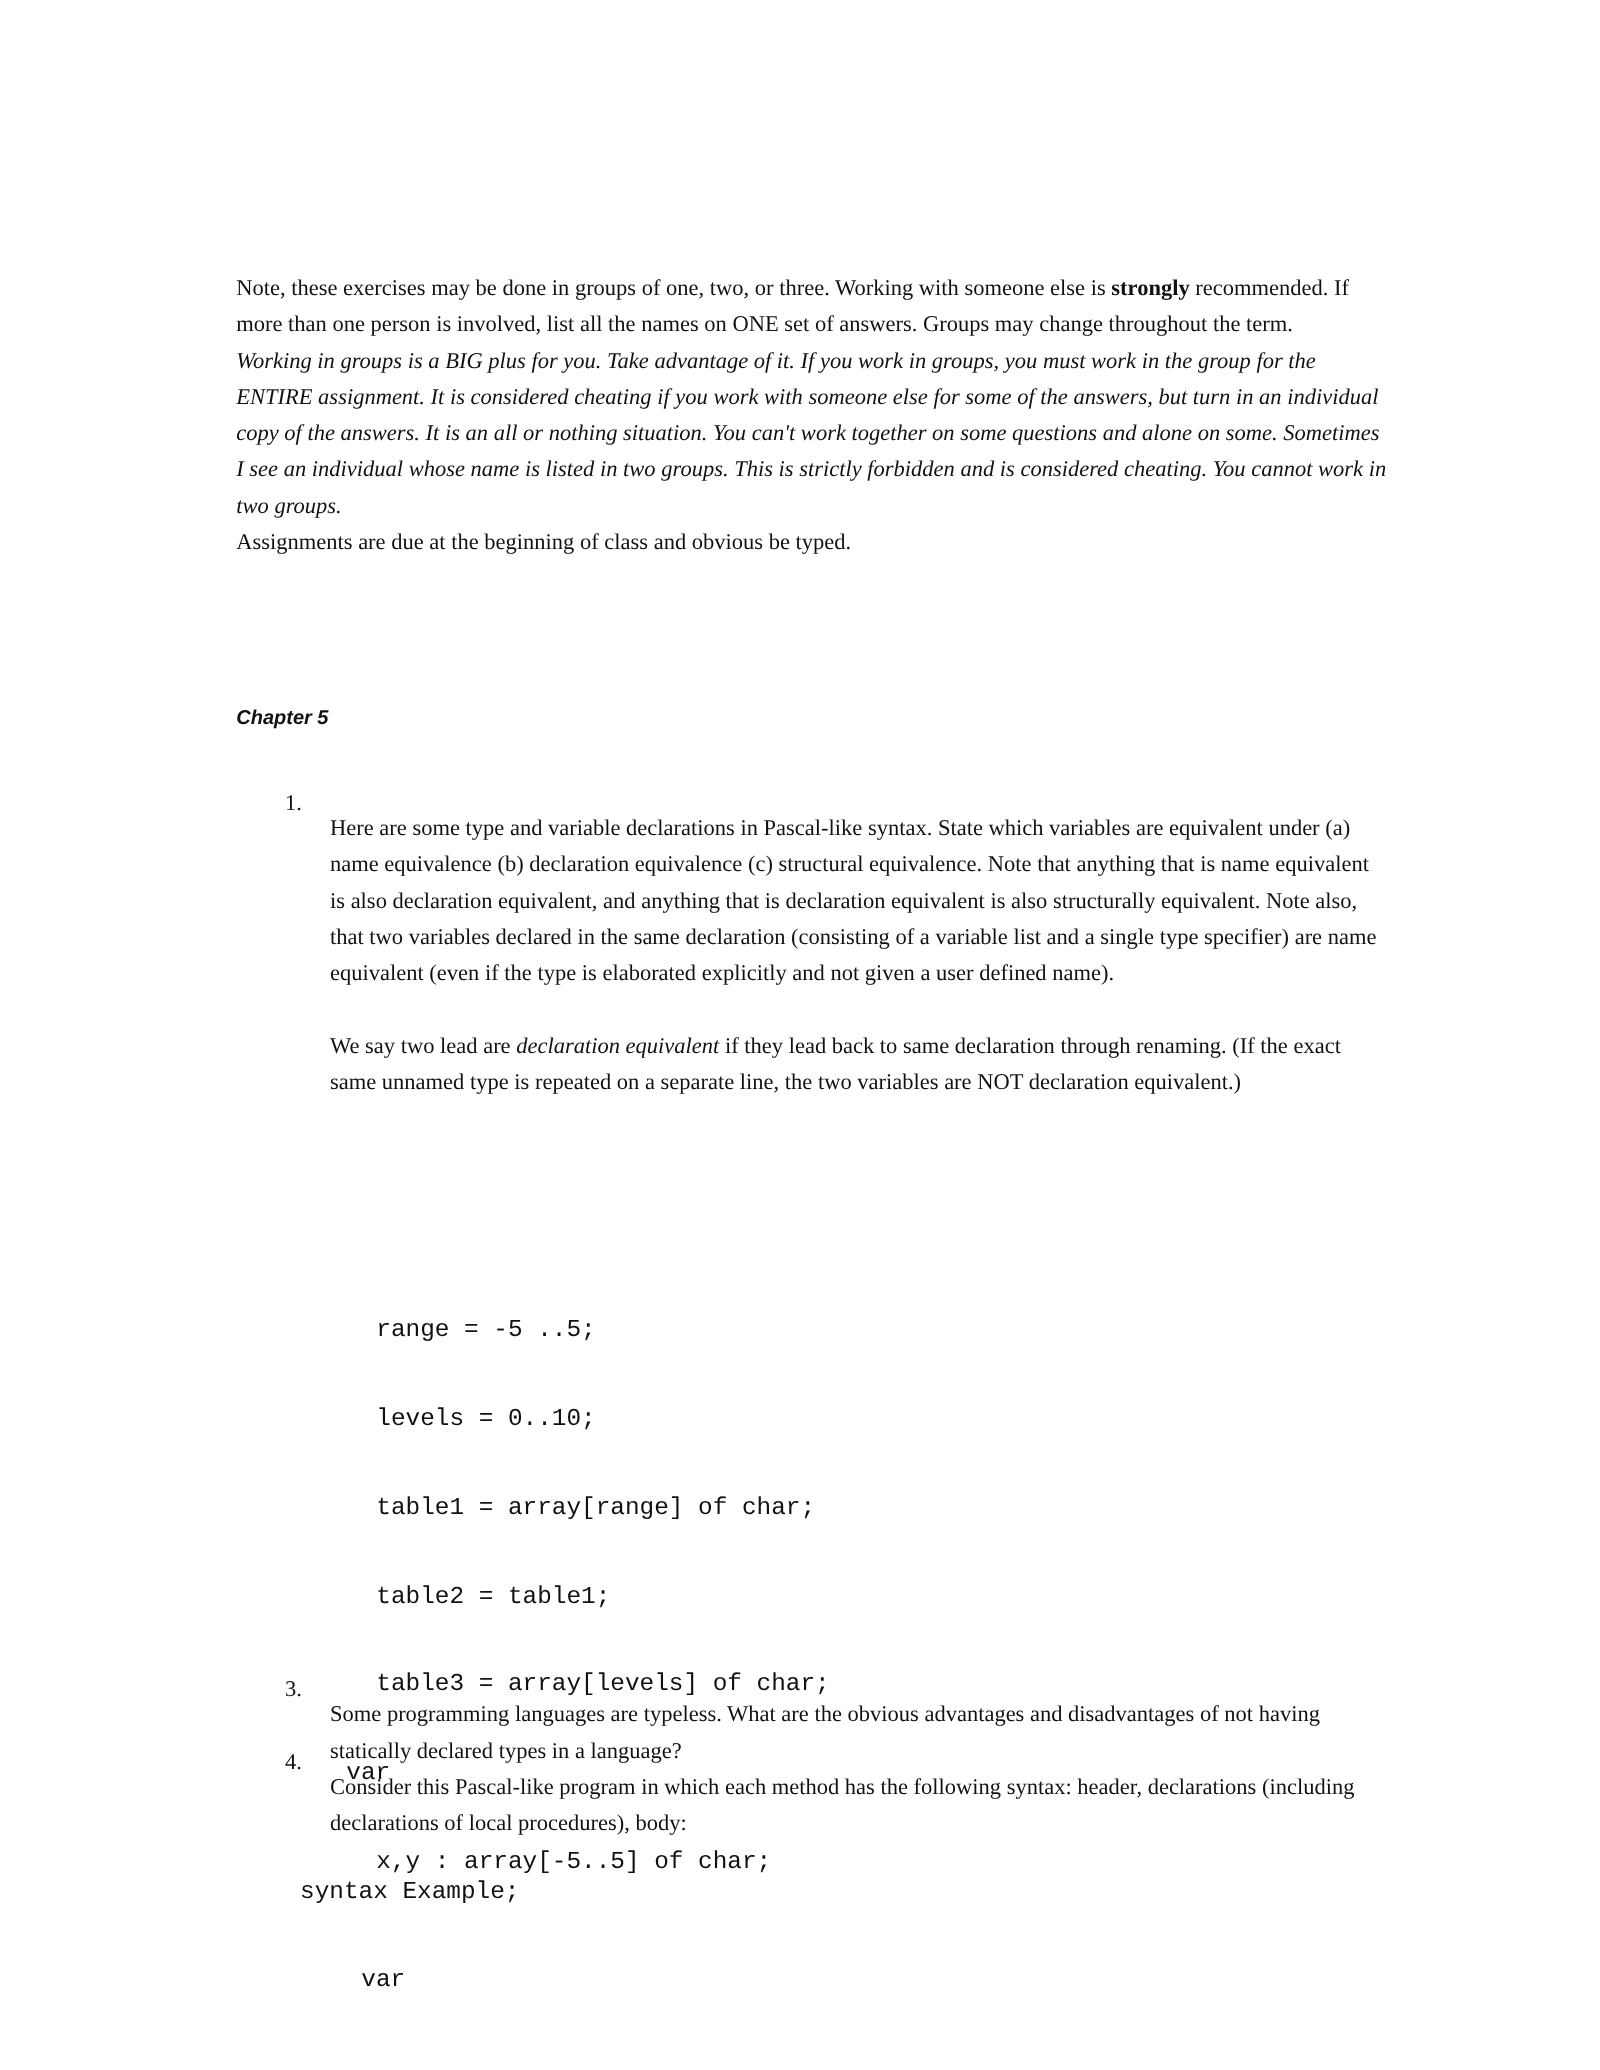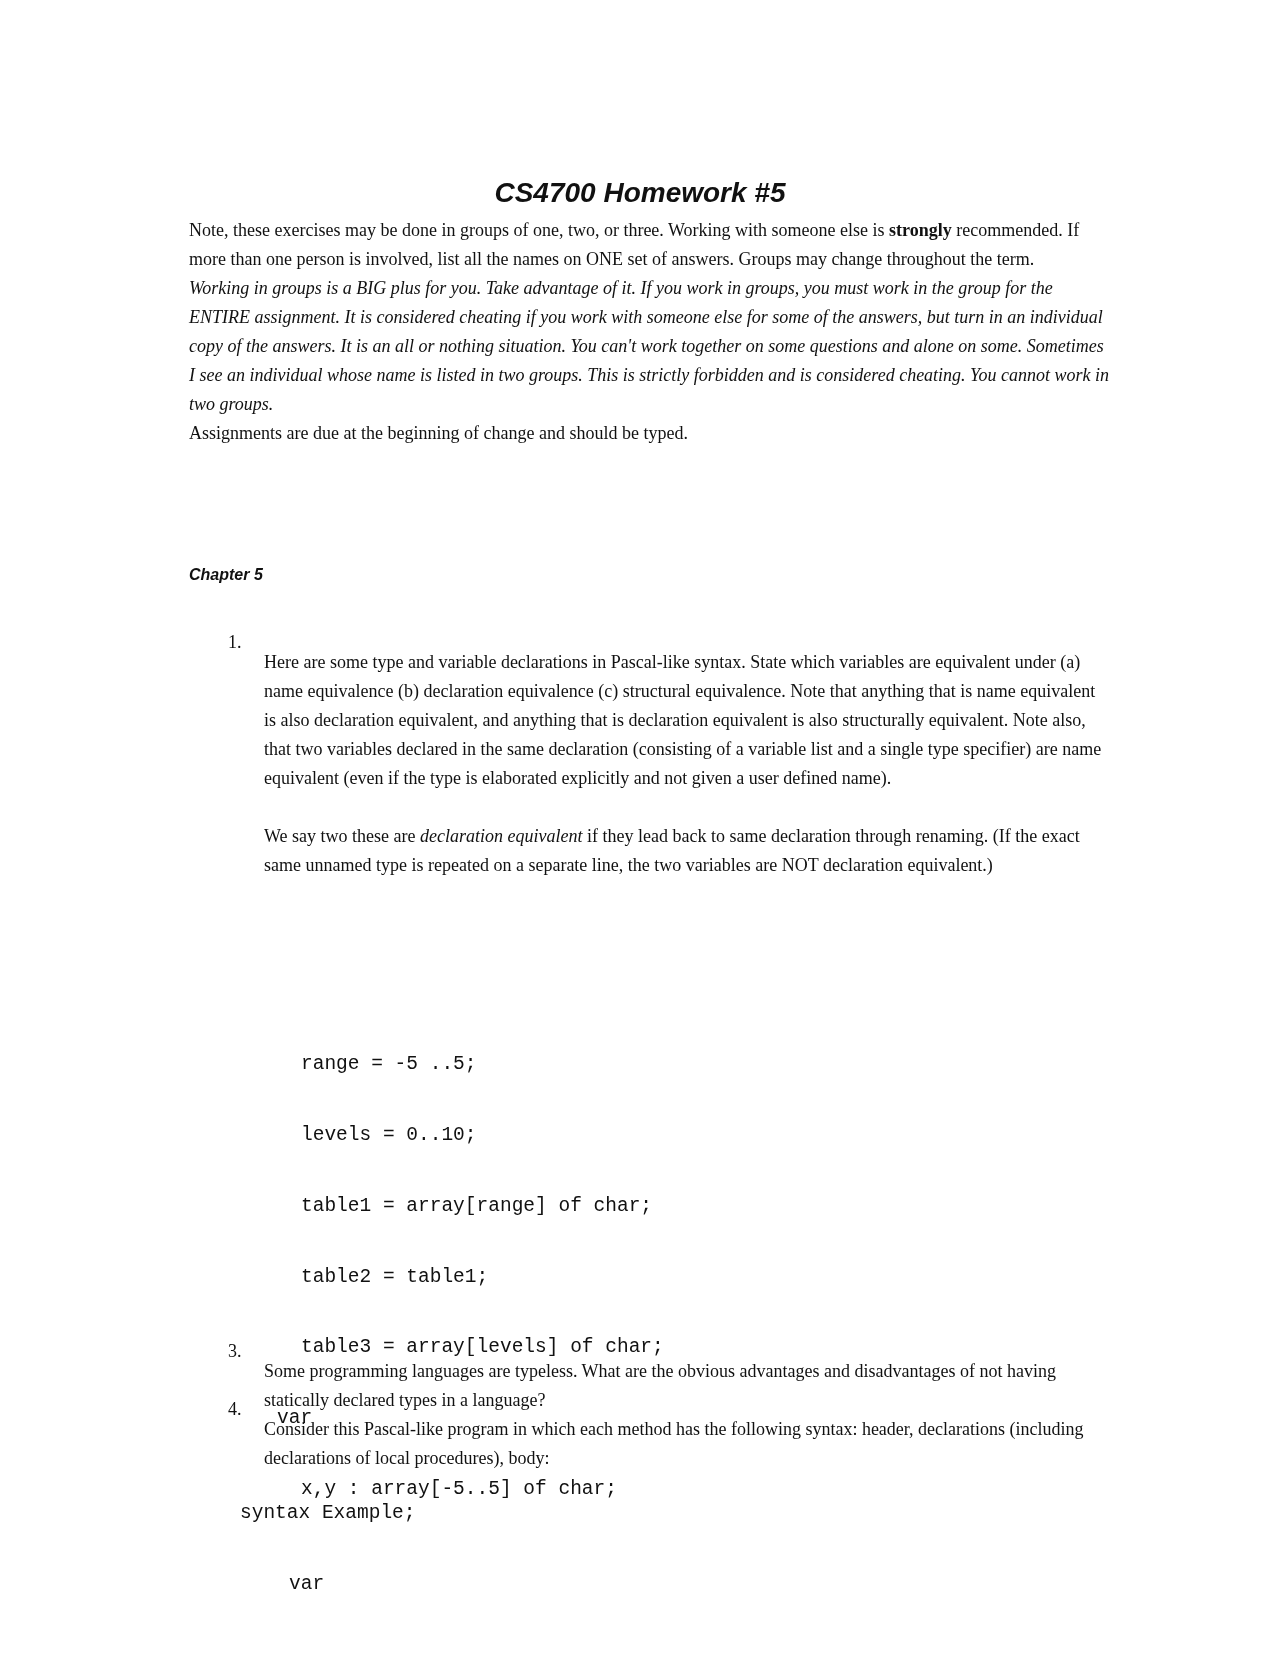--- a/index.html
+++ b/index.html
@@ -20,36 +20,35 @@
   .gap { height: 29px; }
   .code1 { position: absolute; left: 277px; top: 1006px; }
   .code1 .ind { padding-left: 24px; }
   .code2 { position: absolute; left: 240px; top: 1455px; }
 </style>
 </head>
 <body>
 
 <div class="page">
 
-  <div class="title sans-head">CS4700 Homework #5</div>
 
   <div class="intro serif">
     <p><span>Note, these exercises may be done in groups of one, two, or three. Working with someone else is </span><b>strongly</b><span> recommended. If more than one person is involved, list all the names on ONE set of answers. Groups may change throughout the term.</span></p>
     <p class="it">Working in groups is a BIG plus for you. Take advantage of it. If you work in groups, you must work in the group for the ENTIRE assignment. It is considered cheating if you work with someone else for some of the answers, but turn in an individual copy of the answers. It is an all or nothing situation. You can't work together on some questions and alone on some. Sometimes I see an individual whose name is listed in two groups. This is strictly forbidden and is considered cheating. You cannot work in two groups.</p>
-    <p>Assignments are due at the beginning of change and should be typed.</p>
+    <p>Assignments are due at the beginning of class and obvious be typed.</p>
   </div>
 
   <div class="chapter sans-head">Chapter 5</div>
 
   <div class="item serif" style="top:628px;">
     <span class="num">1.</span>
     <div class="body">
       <p>Here are some type and variable declarations in Pascal-like syntax. State which variables are equivalent under (a) name equivalence (b) declaration equivalence (c) structural equivalence. Note that anything that is name equivalent is also declaration equivalent, and anything that is declaration equivalent is also structurally equivalent.  Note also, that two variables declared in the same declaration  (consisting of a variable list and a single type specifier) are name equivalent (even if the type is elaborated explicitly and not given a user defined name).</p>
       <div class="gap"></div>
-      <p><span>We say two these are </span><i>declaration equivalent</i><span> if they lead back to same declaration through renaming. (If the exact same unnamed type is repeated on a separate line, the two variables are NOT declaration equivalent.)</span></p>
+      <p><span>We say two lead are </span><i>declaration equivalent</i><span> if they lead back to same declaration through renaming. (If the exact same unnamed type is repeated on a separate line, the two variables are NOT declaration equivalent.)</span></p>
     </div>
   </div>
 
   <div class="code1 mono">
     <div class="ind">range = -5 ..5;</div>
     <div class="ind">levels = 0..10;</div>
     <div class="ind">table1 = array[range] of char;</div>
     <div class="ind">table2 = table1;</div>
     <div class="ind">table3 = array[levels] of char;</div>
     <div>var</div>

